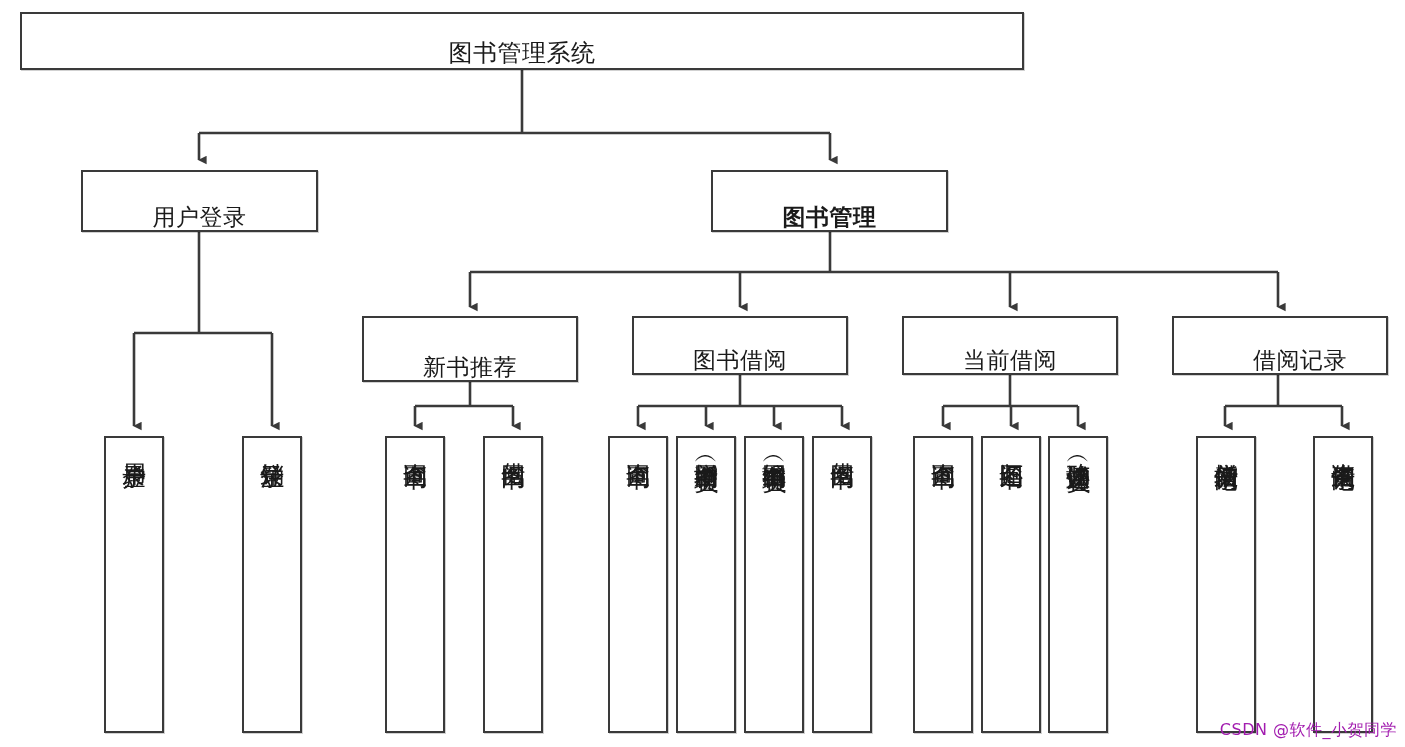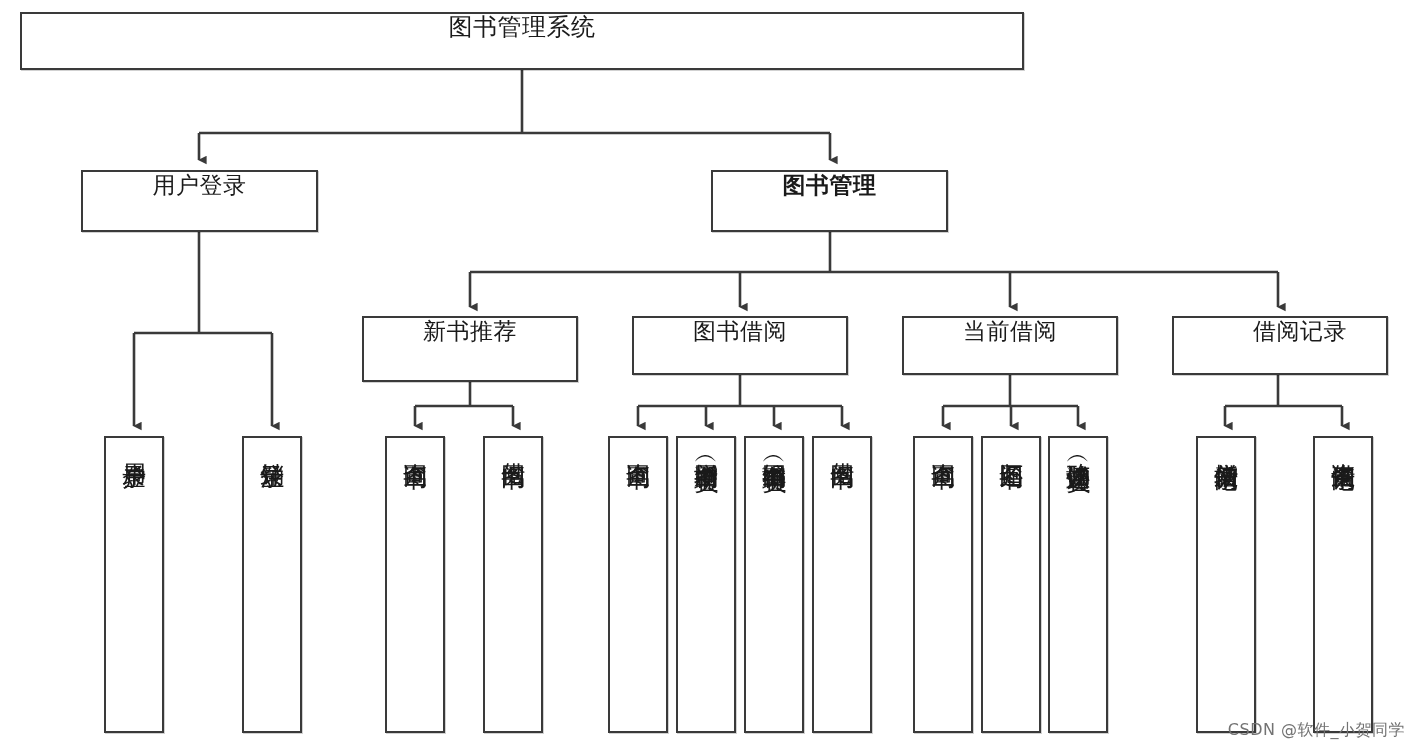--- a/index.html
+++ b/index.html
@@ -25,21 +25,21 @@
     width: 1405px;
     height: 747px;
     pointer-events: none;
   }
   .node {
     position: absolute;
     box-sizing: border-box;
     border: 2px solid #3a3a3a;
     background: #ffffff;
     display: flex;
-    align-items: flex-start;
+    align-items: flex-end;
     justify-content: center;
     color: #1a1a1a;
     box-shadow: 1px 1px 0 rgba(0,0,0,0.18);
   }
   .node-label {
     display: block;
     text-align: center;
     line-height: 1.15;
     letter-spacing: 0.5px;
   }
@@ -60,24 +60,24 @@
   .node.vert .node-label {
     writing-mode: vertical-rl;
     text-orientation: upright;
     font-size: 24px;
     line-height: 1.02;
     letter-spacing: 1px;
     white-space: nowrap;
   }
   #watermark {
     position: absolute;
-    right: 0;
+    right: 8px;
     bottom: 6px;
     font-size: 16px;
-    color: #737373;
+    color: #a21caf;
     letter-spacing: 0.5px;
     white-space: nowrap;
     user-select: none;
   }
 </style>
 </head>
 <body>
 
 <div id="diagram-root">
 

